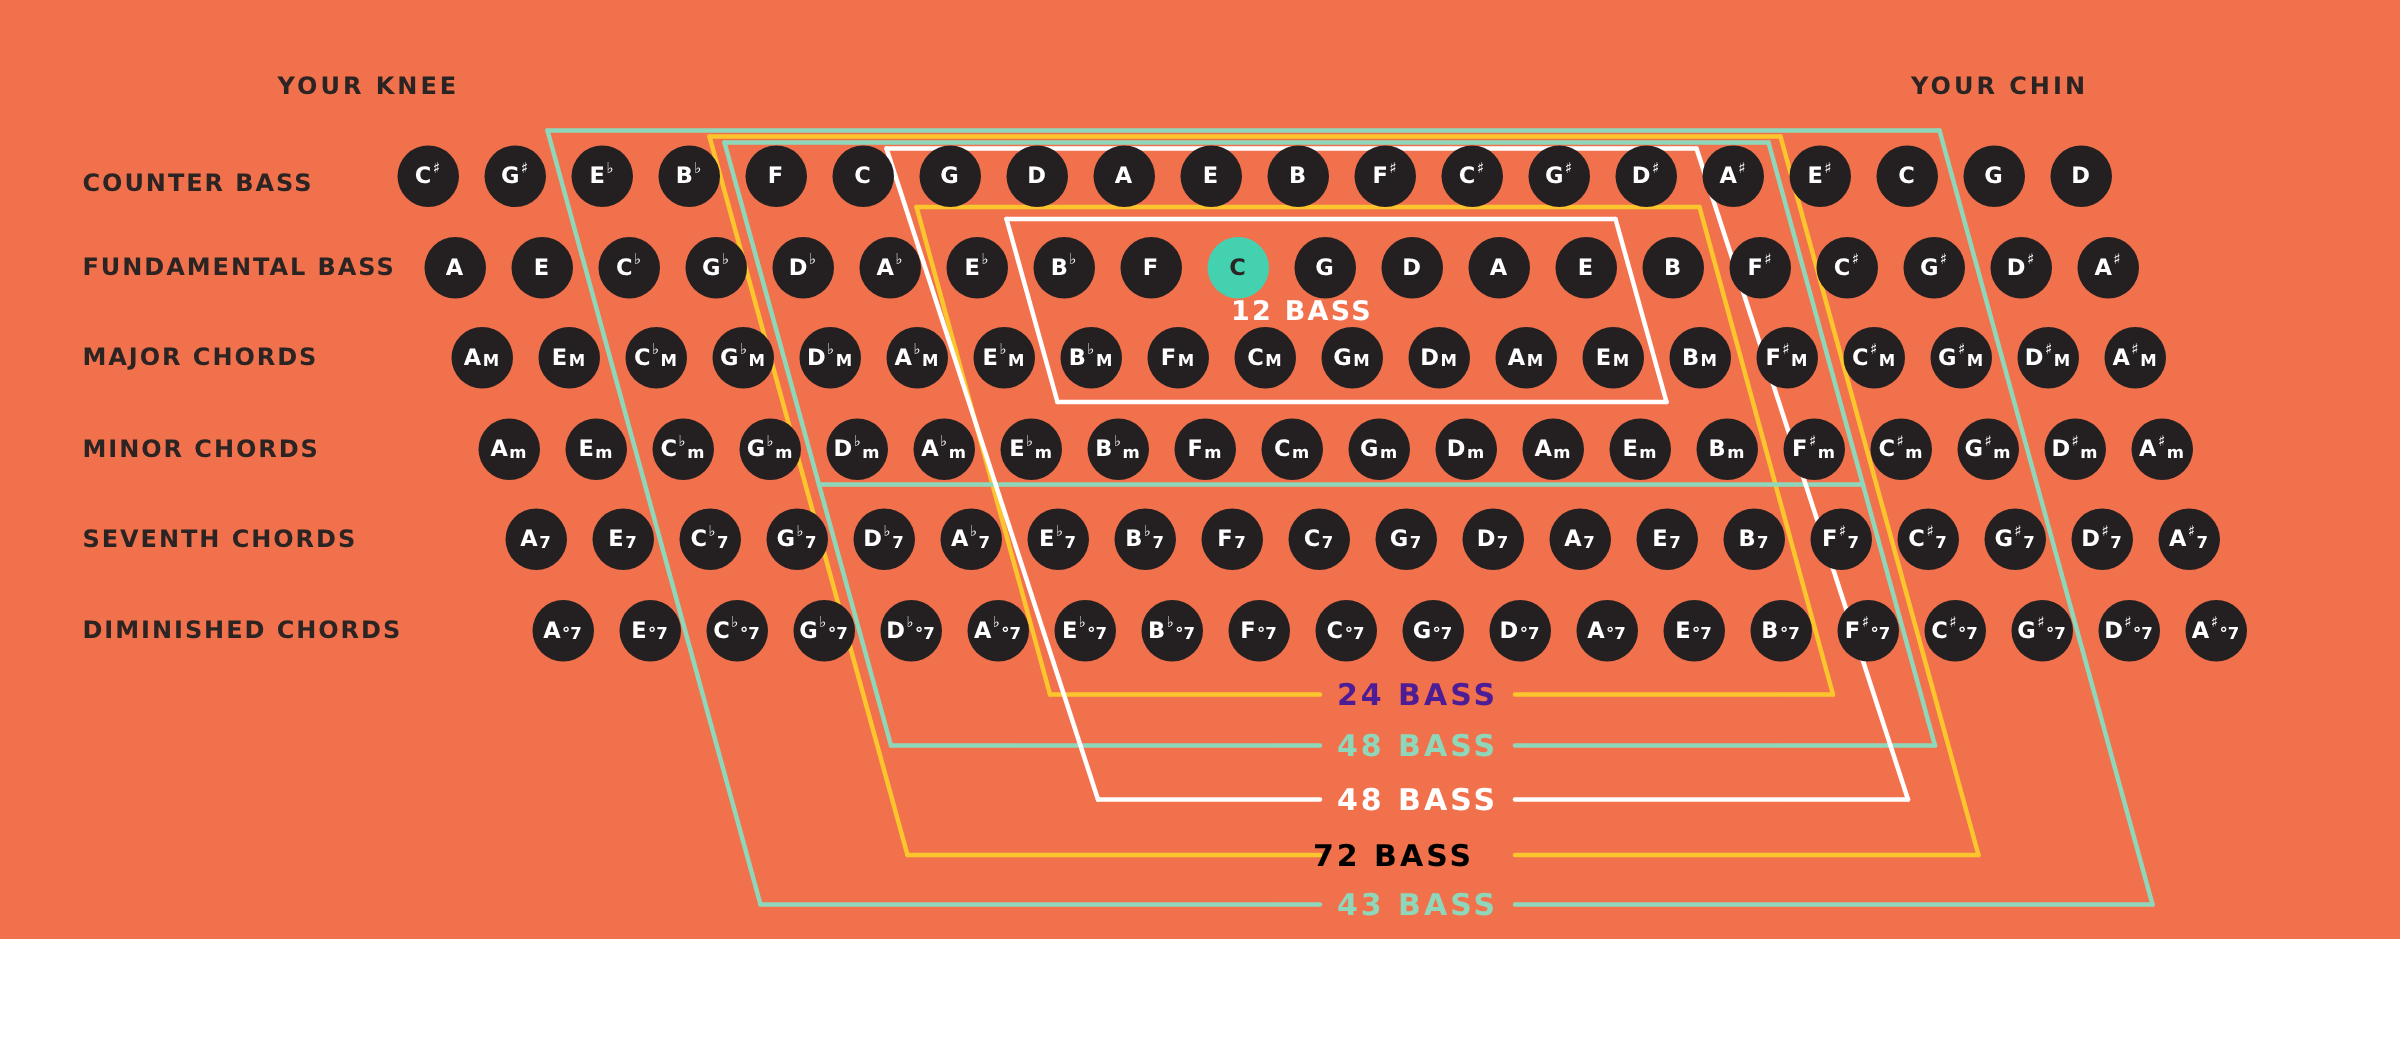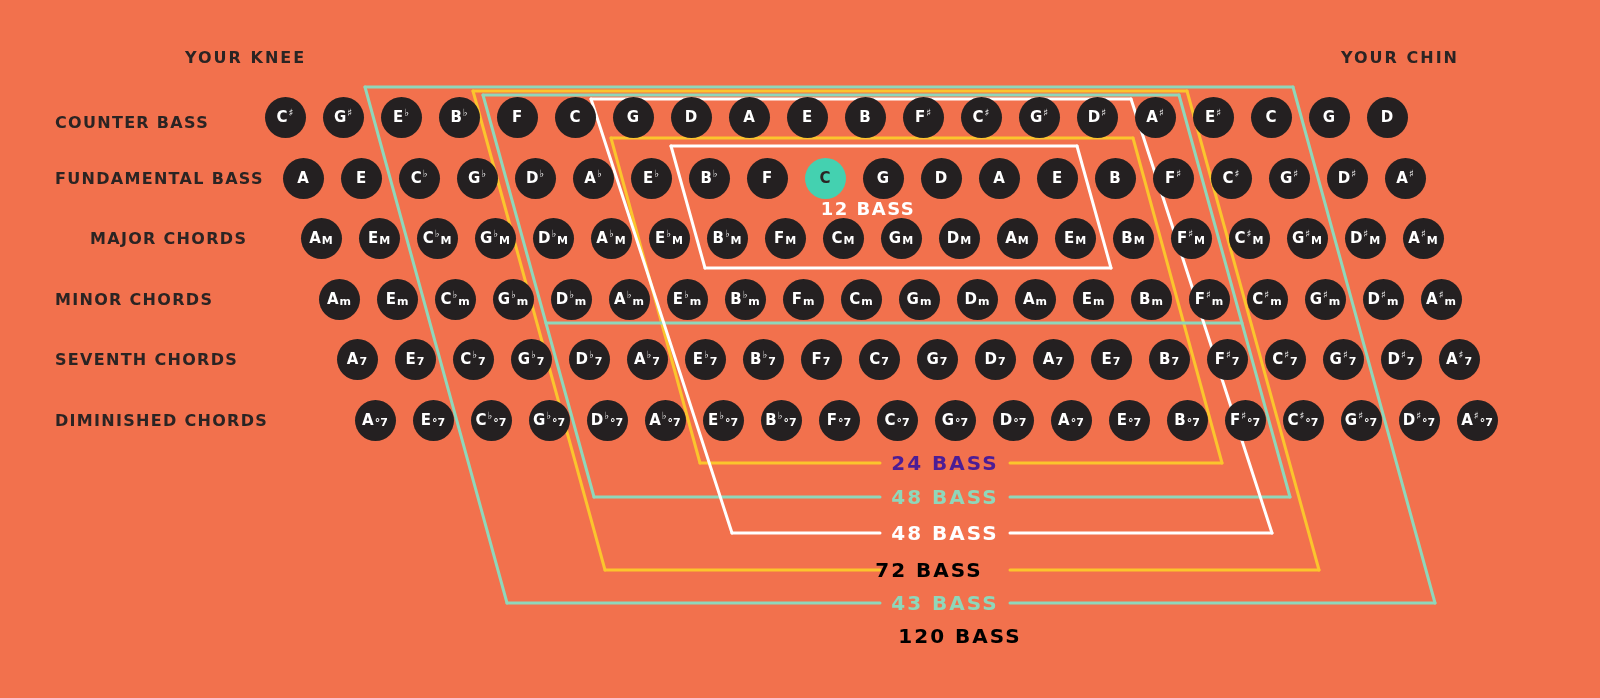--- a/index.html
+++ b/index.html
@@ -1,28 +1,28 @@
 <!DOCTYPE html>
 <html style="--bg: #F2714D; --btn: #242021; --dark: #2B2423; --hl: #44D1B0;"><head>
 <meta charset="utf-8">
 <style>
   html,body{margin:0;padding:0;}
   #stage{
-    position:relative;width:1600px;height:698px;overflow:hidden;
+    position:relative;width:1600px;height:626px;overflow:hidden;
     background:var(--bg,#F2714D);
     font-family:"DejaVu Sans","Liberation Sans",sans-serif;
   }
   #lines{position:absolute;left:0;top:0;z-index:1;pointer-events:none;}
   #rows,#labels{position:absolute;left:0;top:0;width:100%;height:100%;z-index:2;}
   .hdr{
     position:absolute;top:57px;transform:translateY(-50%);
     font-size:16px;font-weight:bold;letter-spacing:2px;color:var(--dark,#2B2423);z-index:3;white-space:nowrap;
   }
   #hdr-left{left:185px}
-  .hdr-right{left:1341px}
+  .hdr-right{left:1274px}
   .row-label{
     position:absolute;left:55px;transform:translateY(-50%);
     font-size:16px;font-weight:bold;letter-spacing:1.3px;color:var(--dark,#2B2423);white-space:nowrap;
   }
   .bass-button{
     position:absolute;width:41px;height:41px;border-radius:50%;
     background:var(--btn,#242021);color:#fff;
     display:flex;align-items:center;justify-content:center;
     font-weight:bold;line-height:1;
   }
@@ -211,21 +211,21 @@
         <span class="na">♯</span>
       </div>
       <div class="bass-button" style="left: 1326.5px; top: 157.5px;">
         <span class="nr">D</span>
         <span class="na">♯</span>
       </div>
       <div class="bass-button" style="left: 1384.5px; top: 157.5px;">
         <span class="nr">A</span>
         <span class="na">♯</span>
       </div>
-      <div class="row-label" style="top: 238px; margin-left: 35px;">MAJOR CHORDS</div>
+      <div class="row-label" style="top: 238px;">MAJOR CHORDS</div>
       <div class="bass-button" style="left: 300.5px; top: 217.5px;">
         <span class="nr">A</span>
         <span class="ns">M</span>
       </div>
       <div class="bass-button" style="left: 358.5px; top: 217.5px;">
         <span class="nr">E</span>
         <span class="ns">M</span>
       </div>
       <div class="bass-button" style="left: 416.5px; top: 217.5px;">
         <span class="nr">C</span>

